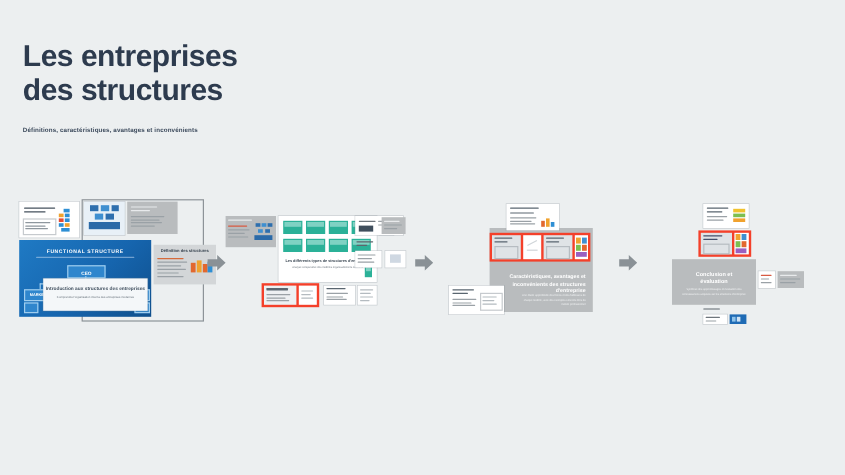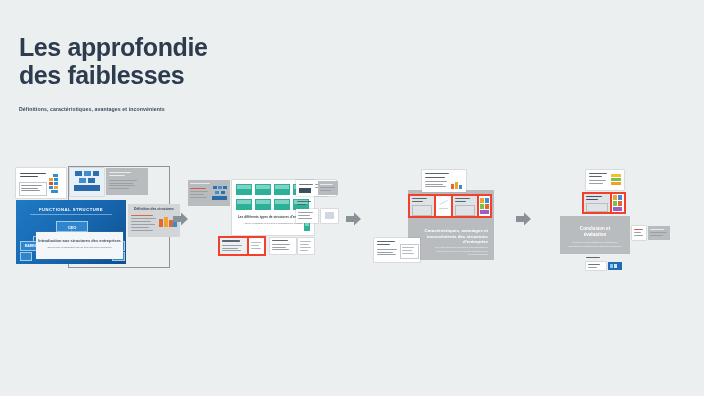--- a/index.html
+++ b/index.html
@@ -60,22 +60,22 @@
   .hero-sub.c{text-align:center;}
 
   .swatch{position:absolute;}
 </style>
 </head>
 <body>
 
 <div class="canvas">
 
   <div class="title-block">
-    <div class="title-line">Les approfondie</div>
-    <div class="title-line">des faiblesses</div>
+    <div class="title-line">Les entreprises</div>
+    <div class="title-line">des structures</div>
     <div class="subtitle">Définitions, caractéristiques, avantages et inconvénients</div>
   </div>
 
   <div class="flow">
 
     <div class="cluster" style="left:14px;top:6px;width:155px;height:104px;">
 
       <div class="outline" style="left:54px;top:2px;width:100px;height:100px;"></div>
 
       <div class="slide" style="left:2px;top:4px;width:50px;height:30px;">

